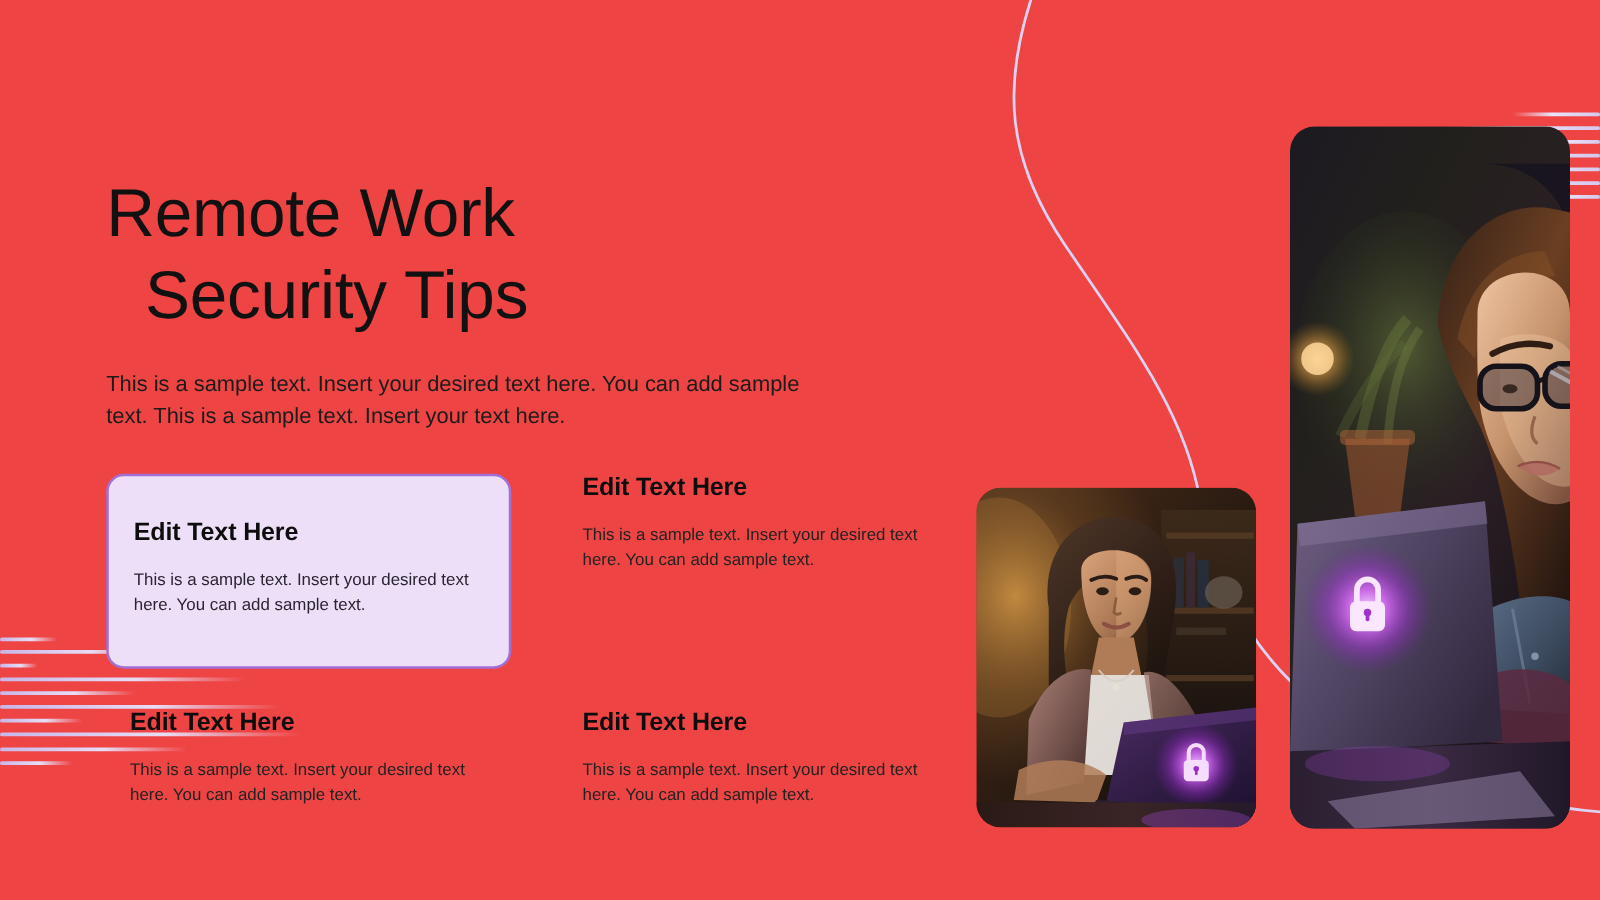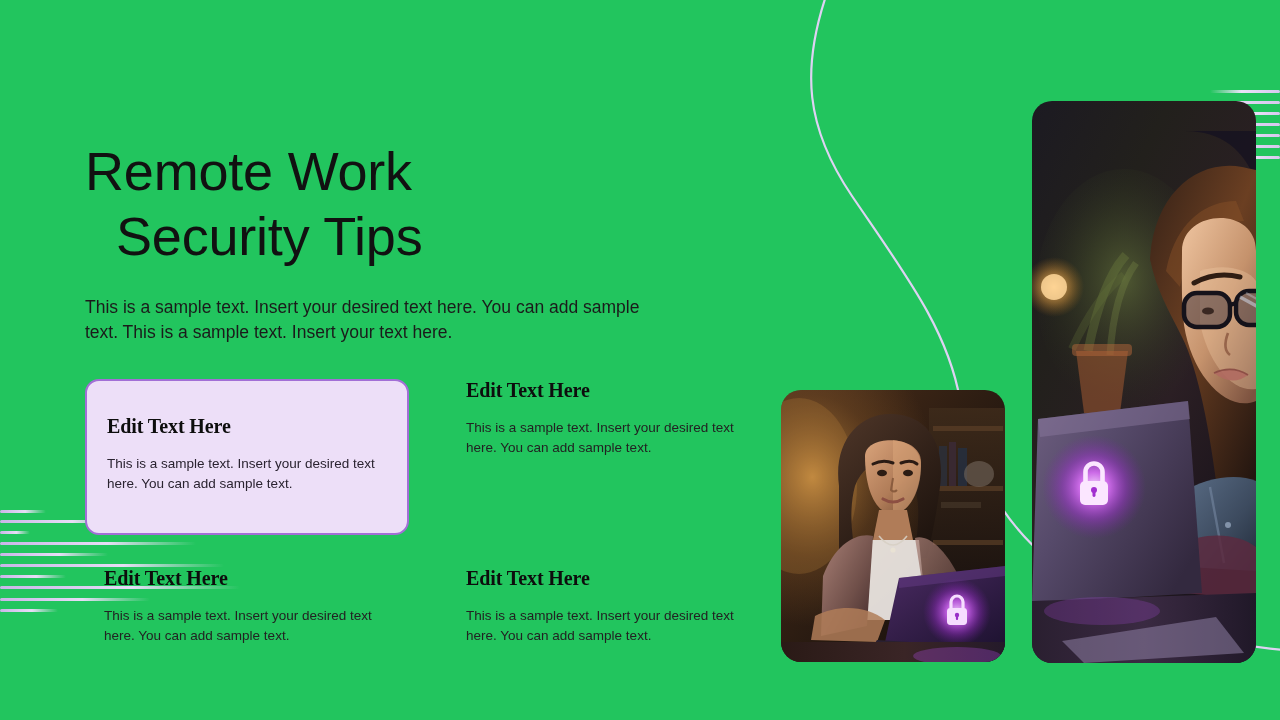--- a/index.html
+++ b/index.html
@@ -13,21 +13,21 @@
     background: #ffffff;
     font-family: "Liberation Sans", sans-serif;
     position: relative;
   }
 
   #slide {
     position: absolute;
     inset: 0;
     width: 1280px;
     height: 720px;
-    background: #22c55e;
+    background: #ef4444;
     overflow: hidden;
   }
 
   
   .deco-curve {
     position: absolute;
     left: 0; top: 0;
     width: 1280px; height: 720px;
     pointer-events: none;
   }
@@ -90,21 +90,20 @@
   .feature.c1 { left: 362px; top: 0px; }
   .feature.c2 { left: 0px;   top: 188px; }
   .feature.c3 { left: 362px; top: 188px; }
 
   .feature .f-head {
     font-size: 20px;
     font-weight: 700;
     color: #0d0d0d;
     letter-spacing: -0.1px;
     white-space: nowrap;
-    font-family: Liberation Serif, serif;
   }
   .feature .f-body {
     margin-top: 16px;
     font-size: 13.5px;
     line-height: 19.5px;
     color: #222222;
     width: 290px;
   }
 
   

